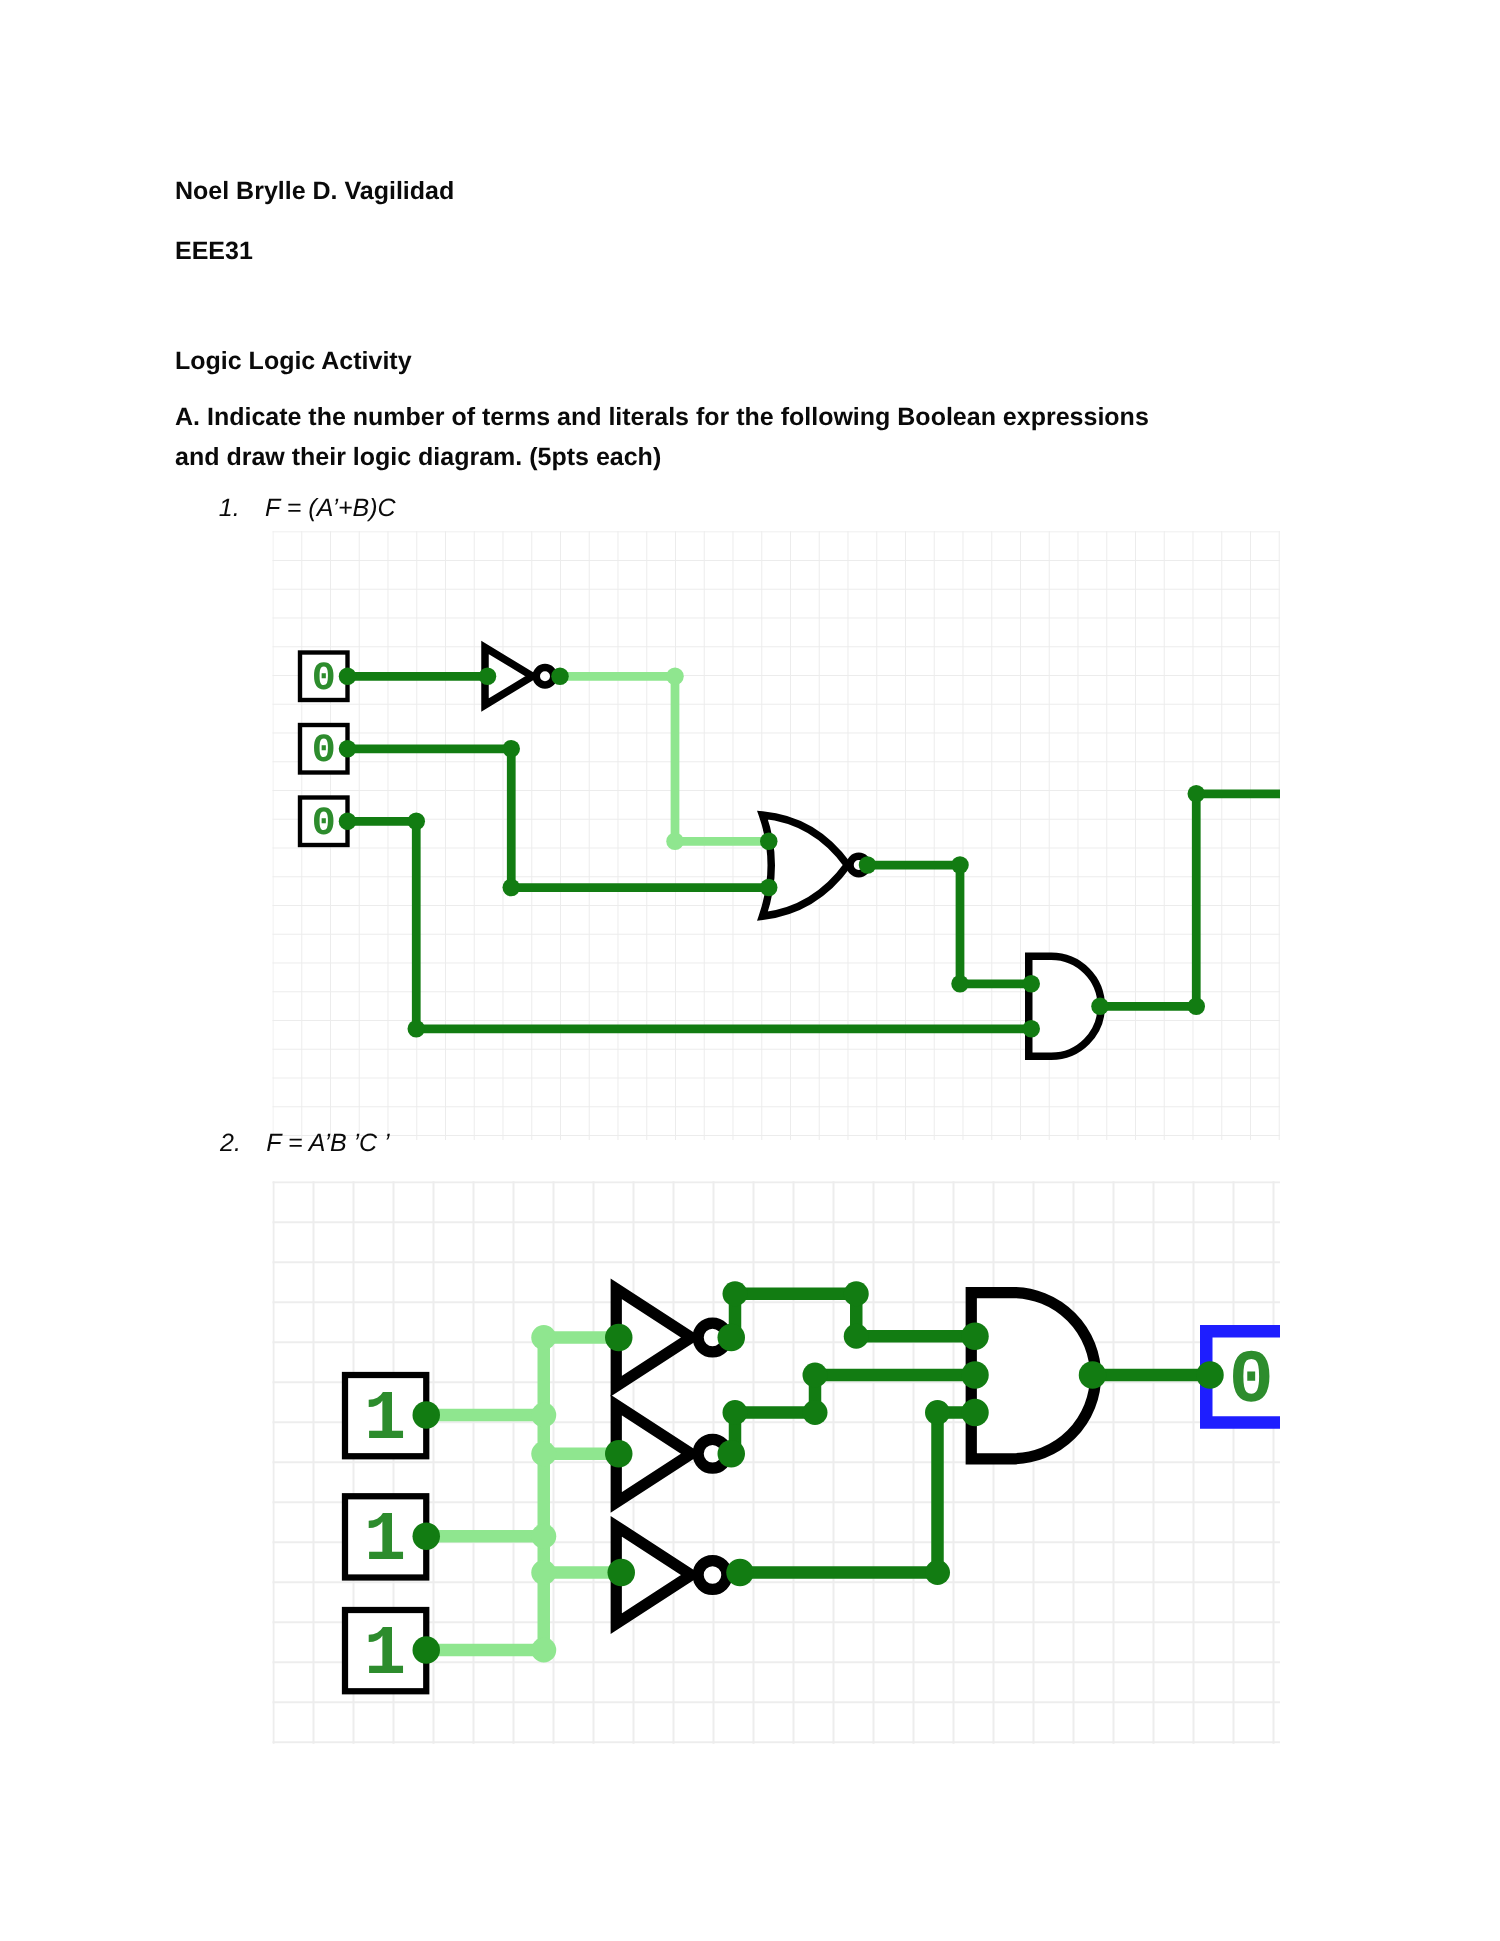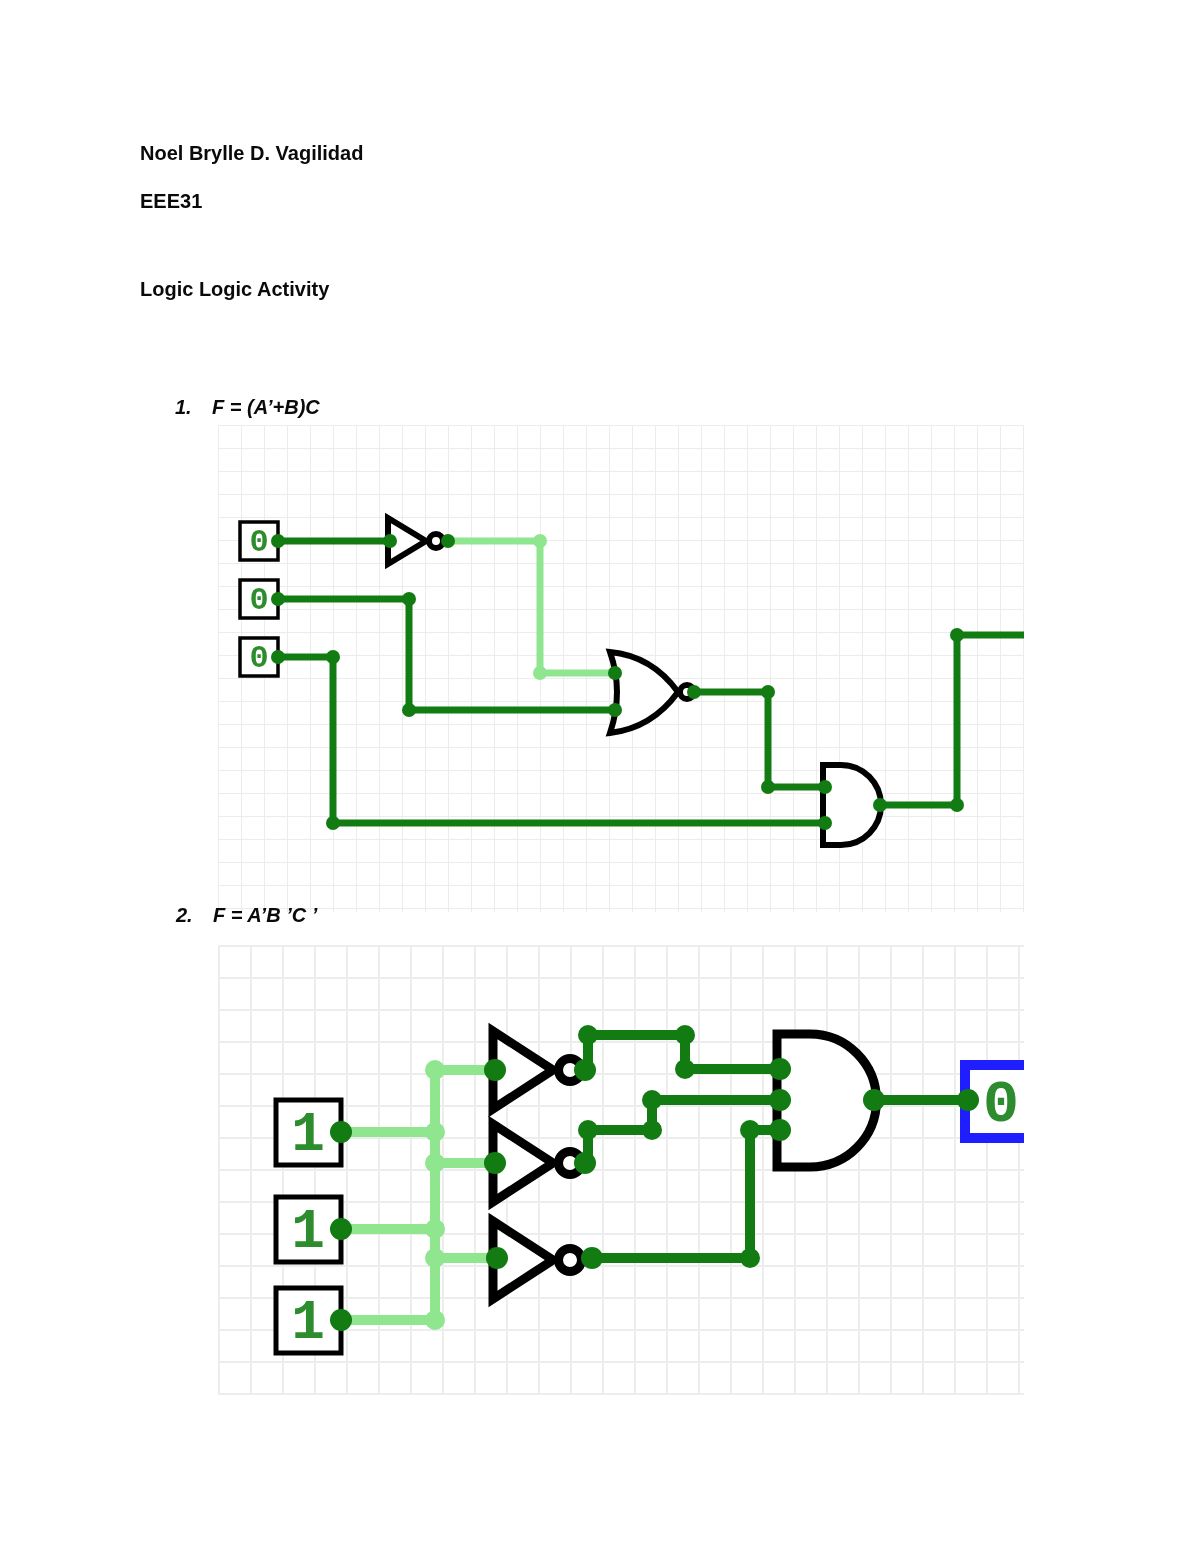--- a/index.html
+++ b/index.html
@@ -1,19 +1,19 @@
 <!DOCTYPE html>
 <html><head>
 <meta charset="utf-8">
 <style>
   html,body{margin:0;padding:0;background:#fff}
   .page{position:relative;width:1024px;height:1553px;background:#ffffff;
         font-family:"Liberation Sans",sans-serif;color:#0a0a0a;overflow:hidden}
   .line{position:absolute;font-weight:700;font-size:20px;white-space:nowrap}
-  .problem{position:absolute;font-weight:700;font-style:italic;font-size:20px;white-space:nowrap}
+  .problem{position:absolute;font-weight:400;font-style:italic;font-size:20px;white-space:nowrap}
   .pnum{display:inline-block;width:37px}
   .diagram{position:absolute;background-color:#fff}
   .d1{left:218px;top:425px;width:910px;height:487px;
       background-image:linear-gradient(#ececec 1px,transparent 1px),
                        linear-gradient(90deg,#ececec 1px,transparent 1px);
       background-size:23px 23px}
   .d2{left:218px;top:945px;width:910px;height:450px;
       background-image:linear-gradient(#ededed 2px,transparent 2px),
                        linear-gradient(90deg,#ededed 2px,transparent 2px);
       background-size:32px 32px}
@@ -33,20 +33,22 @@
       font-weight:700;text-anchor:middle}
 </style>
 </head>
 <body>
 
 <div class="page">
 
   <div class="line" style="left:140px;top:142px">Noel Brylle D. Vagilidad</div>
   <div class="line" style="left:140px;top:190px">EEE31</div>
   <div class="line" style="left:140px;top:278px">Logic Logic Activity</div>
+  <div class="line" style="left:140px;top:323px">A. Indicate the number of terms and literals for the following Boolean expressions</div>
+  <div class="line" style="left:140px;top:355px">and draw their logic diagram. (5pts each)</div>
 
   <div class="problem" style="left:175px;top:396px">
     <span class="pnum">1.</span><span>F = (A’+B)C</span>
   </div>
 
   <div class="diagram d1">
     <svg width="910" height="487" viewBox="218 425 910 487">
 
       <polyline class="wlo" points="278,541 390,541"></polyline>
       <polyline class="whi" points="448,541 540,541 540,673 615,673"></polyline>

